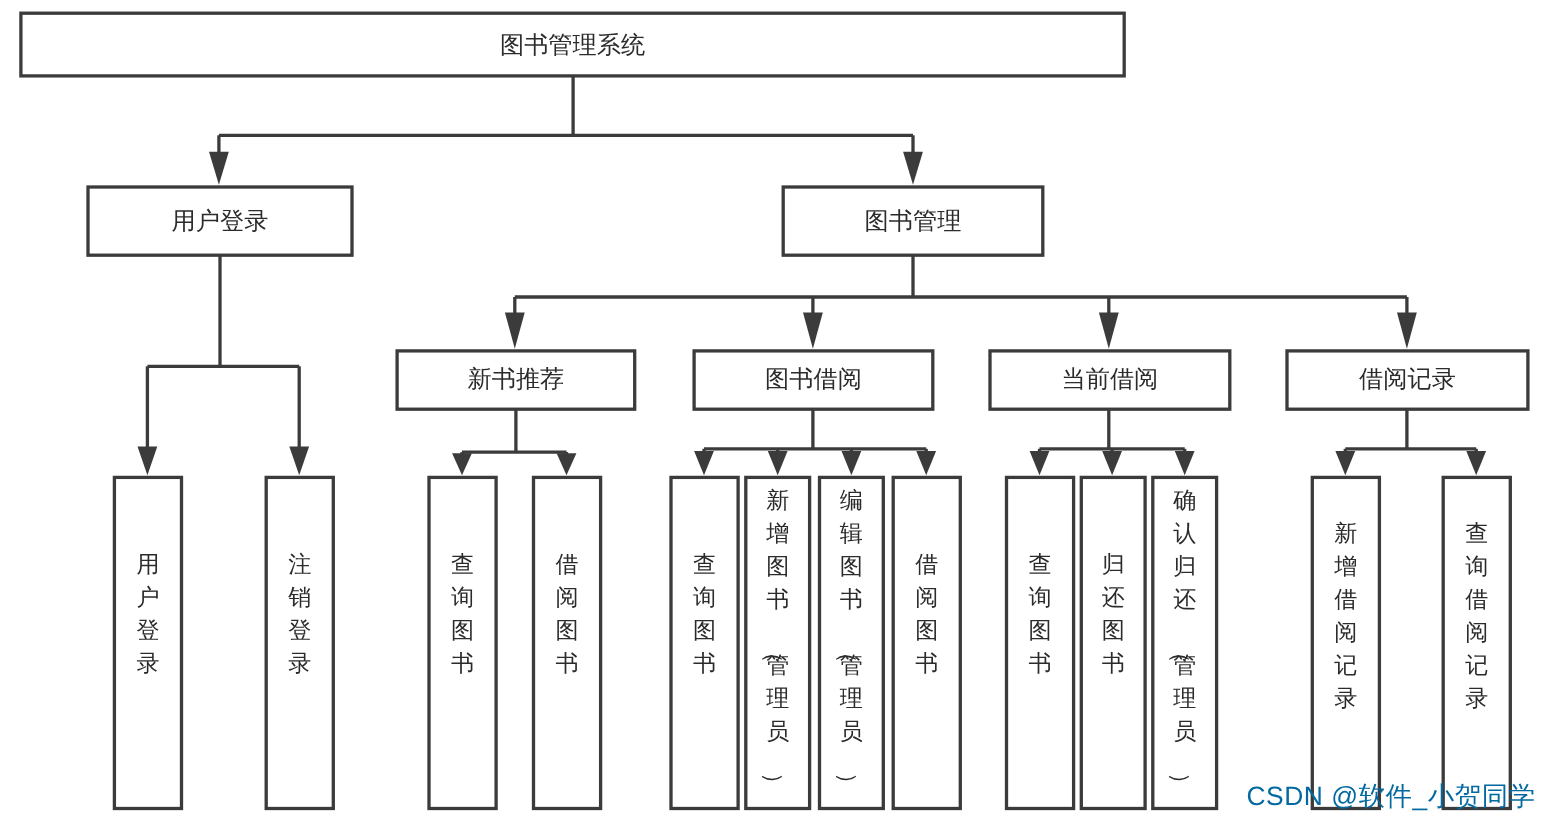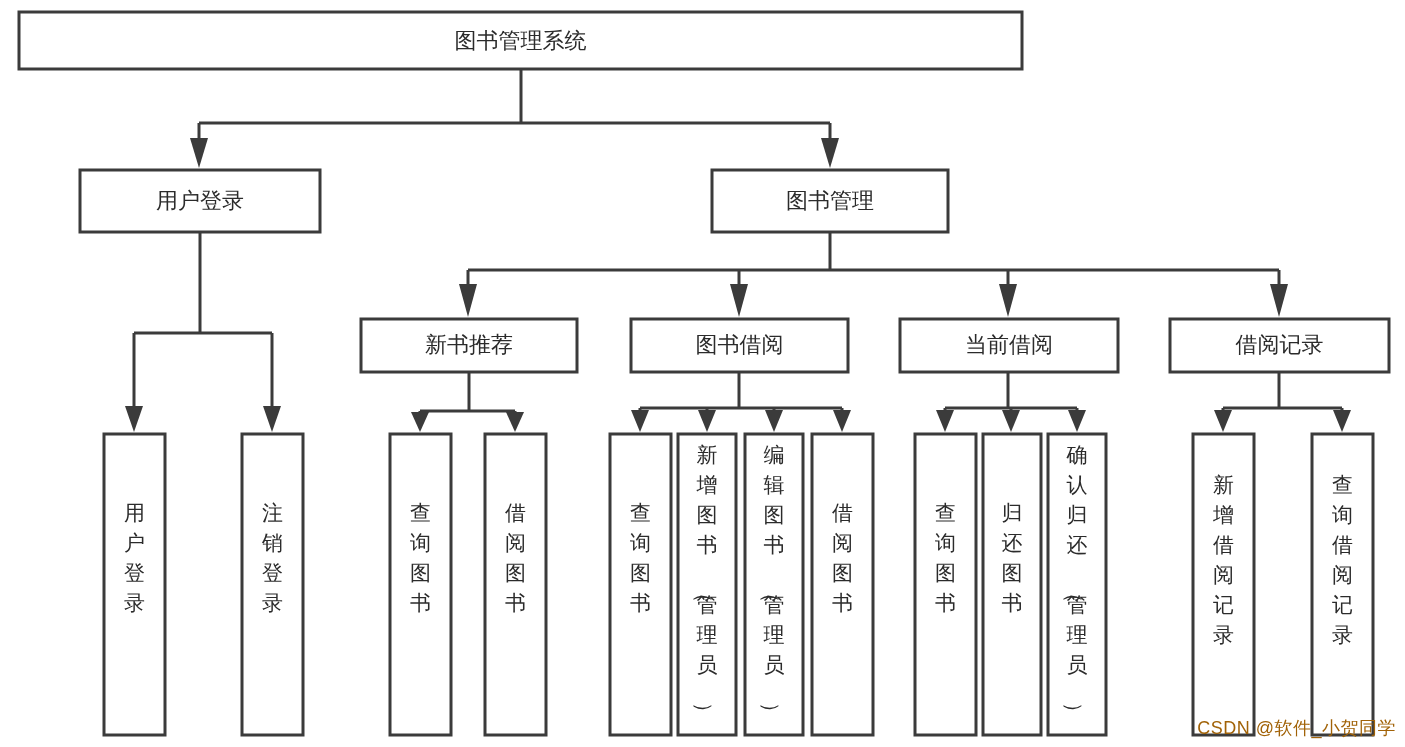--- a/index.html
+++ b/index.html
@@ -52,22 +52,22 @@
     font-family: "Liberation Sans", "DejaVu Sans", sans-serif;
     font-size: 21px;
     fill: #2b2b2b;
     text-anchor: middle;
   }
   .watermark {
     position: absolute;
     right: 9px;
     bottom: 7px;
     font-family: "Liberation Sans", "DejaVu Sans", sans-serif;
-    font-size: 18px;
-    color: #a16207;
+    font-size: 24px;
+    color: #0369a1;
     white-space: nowrap;
     letter-spacing: 0.5px;
     user-select: none;
   }
 </style>
 </head>
 <body>
 
 <div id="diagram-root">
 

